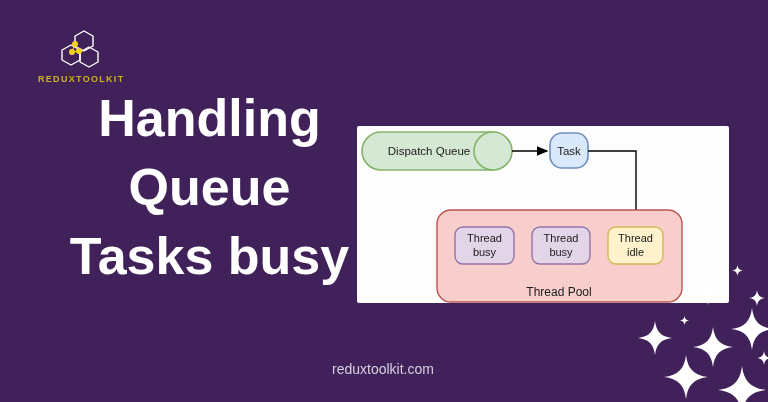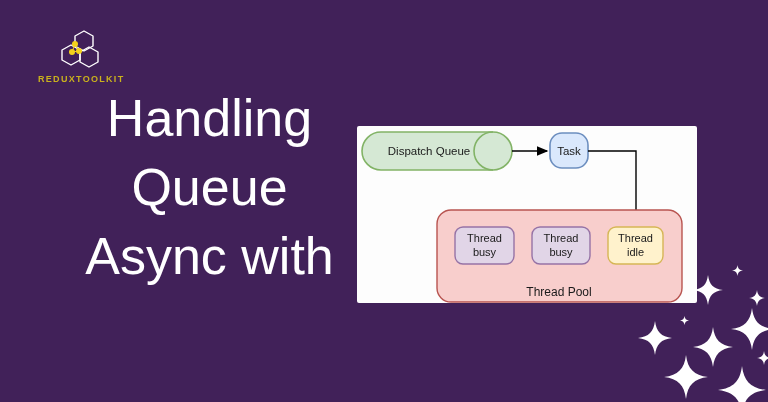--- a/index.html
+++ b/index.html
@@ -15,26 +15,26 @@
   .logo-mark{display:block;margin:0 auto;}
   .logo-text{
     margin-top:2px;
     font-size:9px;font-weight:700;letter-spacing:1.3px;
     color:#C9B11D;white-space:nowrap;
   }
   
   .heading{
     position:absolute;left:37px;top:84px;width:345px;
     text-align:center;color:#ffffff;
-    font-size:52px;font-weight:400;line-height:69px;
+    font-size:52px;font-weight:700;line-height:69px;
     letter-spacing:0px;
   }
   
   .panel{
-    position:absolute;left:357px;top:126px;width:340px;height:177px;
+    position:absolute;left:357px;top:126px;width:372px;height:177px;
     background:#FDFDFD;border-radius:2px;
   }
   
   .footer-url{
     position:absolute;left:283px;top:361px;width:200px;
     text-align:center;font-size:14px;color:#D6CFE0;
   }
   
   .sparkles{position:absolute;left:640px;top:253px;}
 </style>
@@ -63,21 +63,21 @@
         <circle cx="15" cy="22" r="3"></circle>
         <circle cx="22" cy="21" r="3"></circle>
       </g>
     </svg>
     <div class="logo-text">REDUXTOOLKIT</div>
   </div>
 
   <div class="heading">
     <div>Handling</div>
     <div>Queue</div>
-    <div>Async with</div>
+    <div>Tasks busy</div>
   </div>
 
   <div class="panel">
     <svg width="330" height="177" viewBox="0 0 330 177" font-family="Liberation Sans, sans-serif">
       <defs>
         <marker id="arrowR" markerWidth="9" markerHeight="8" refX="7.5" refY="3.5" orient="auto">
           <path d="M0,0 L8.5,3.5 L0,7 Z" fill="#000000"></path>
         </marker>
       </defs>
 
@@ -114,20 +114,21 @@
       </g>
 
       <g>
         <rect x="251" y="101" width="55" height="37" rx="8" ry="8" fill="#FFF2CC" stroke="#D6B656" stroke-width="1.4"></rect>
         <text x="278.5" y="116" text-anchor="middle" font-size="11" fill="#1A1A1A">Thread</text>
         <text x="278.5" y="130" text-anchor="middle" font-size="11" fill="#1A1A1A">idle</text>
       </g>
     </svg>
   </div>
 
+  <div class="footer-url">reduxtoolkit.com</div>
 
   <svg class="sparkles" width="128" height="149" viewBox="0 0 128 149" style="overflow:visible">
     <defs>
       <symbol id="sp" viewBox="0 0 100 100">
         <path d="M50 0 C54 32 68 46 100 50 C68 54 54 68 50 100 C46 68 32 54 0 50 C32 46 46 32 50 0 Z" fill="#FFFFFF"></path>
       </symbol>
     </defs>
     <use href="#sp" x="53" y="22" width="30" height="30"></use>
     <use href="#sp" x="92" y="12" width="11" height="11"></use>
     <use href="#sp" x="109" y="37" width="16" height="16"></use>

